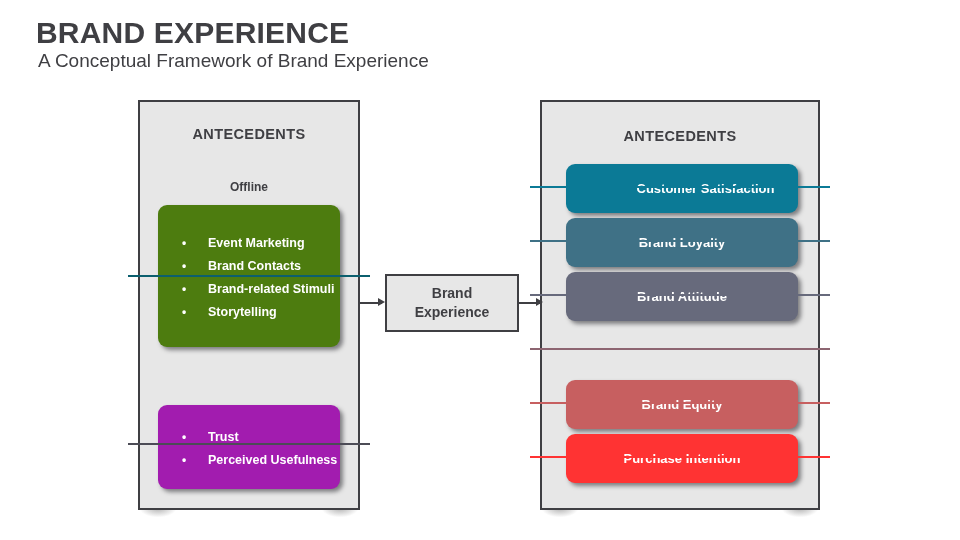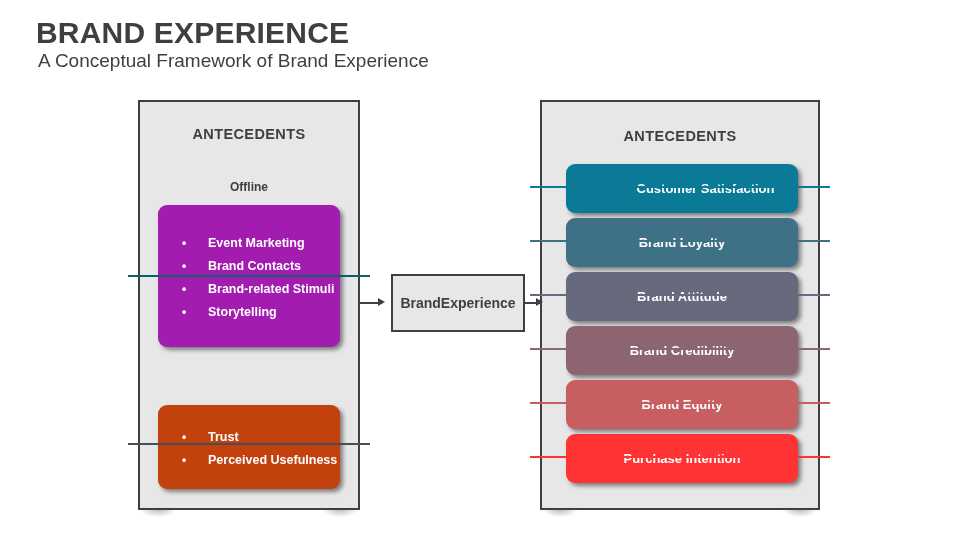--- a/index.html
+++ b/index.html
@@ -172,25 +172,24 @@
   #box-brand-experience {
     position: absolute;
     left: 385px;
     top: 274px;
     width: 134px;
     height: 58px;
     background: #e7e7e7;
     border: 2px solid #3f3f43;
     box-sizing: border-box;
     display: flex;
-    flex-direction: row;
+    flex-direction: column;
     align-items: center;
     justify-content: center;
     z-index: 5;
-    margin-left: 6px;
   }
   #box-brand-experience .be-line {
     font-size: 14px;
     font-weight: bold;
     color: #3f3f43;
     line-height: 19px;
     white-space: nowrap;
   }
 
   .arrow-line {
@@ -215,51 +214,48 @@
 <div id="page-title">BRAND EXPERIENCE</div>
 <div id="page-subtitle">A Conceptual Framework of Brand Experience</div>
 
 <div id="shadow-antecedents" class="panel-shadow"></div>
 <div id="shadow-consequences" class="panel-shadow"></div>
 
 <div id="panel-antecedents" class="panel">
   <div id="heading-antecedents" class="panel-heading">ANTECEDENTS</div>
   <div id="label-offline" class="group-label">Offline</div>
 
-  <div id="box-offline" class="ante-box" style="background: #a21caf; padding-left: 44px;">
+  <div id="box-offline" class="ante-box" style="background: #4d7c0f; padding-left: 44px;">
     <ul class="bullet-list">
       <li class="bullet-item">Event Marketing</li>
       <li class="bullet-item">Brand Contacts</li>
       <li class="bullet-item">Brand-related Stimuli</li>
       <li class="bullet-item">Storytelling</li>
     </ul>
   </div>
 
-  <div id="box-online" class="ante-box" style="background: #c2410c; padding-left: 16px;">
+  <div id="box-online" class="ante-box" style="background: #a21caf; padding-left: 16px;">
     <ul class="bullet-list">
       <li class="bullet-item">Trust</li>
       <li class="bullet-item">Perceived Usefulness</li>
     </ul>
   </div>
 </div>
 
 <div id="panel-consequences" class="panel">
   <div id="heading-consequences" class="panel-heading">ANTECEDENTS</div>
 
   <div class="cons-box" style="top: 62px; background: rgb(11, 122, 150); padding-left: 47px;">
     <span class="cons-label">Customer Satisfaction</span>
   </div>
   <div class="cons-box" style="top: 116px; background: rgb(63, 113, 134);">
     <span class="cons-label">Brand Loyalty</span>
   </div>
   <div class="cons-box" style="top: 170px; background: rgb(103, 106, 124);">
     <span class="cons-label">Brand Attitude</span>
-  </div>
-  <div class="cons-box" style="top: 224px; background: rgb(141, 101, 113);">
-    <span class="cons-label">Brand Credibility</span>
   </div>
   <div class="cons-box" style="top: 278px; background: rgb(199, 95, 96);">
     <span class="cons-label">Brand Equity</span>
   </div>
   <div class="cons-box" style="top: 332px; background: rgb(255, 51, 51);">
     <span class="cons-label">Purchase Intention</span>
   </div>
 </div>
 
 <div class="conn" id="conn-offline" style="left: 128px; top: 275px; width: 242px; background: rgb(11, 95, 110);"></div>

